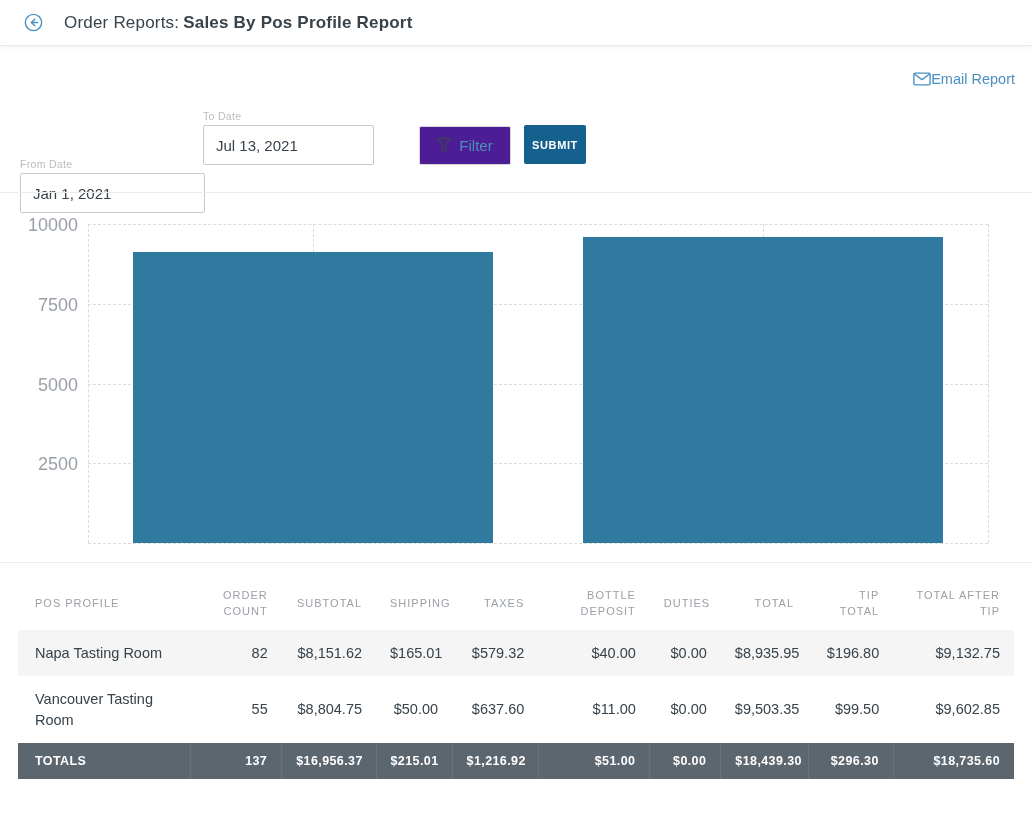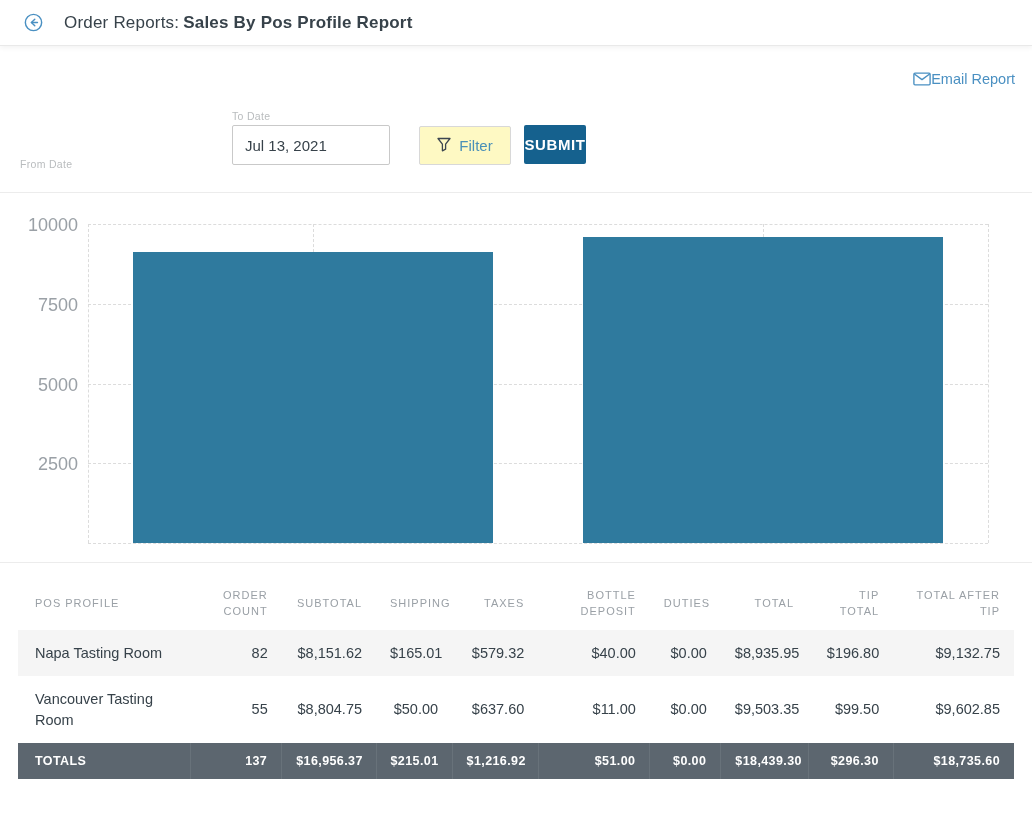--- a/index.html
+++ b/index.html
@@ -19,31 +19,31 @@
   .email-link { position:absolute; top:71px; right:17px; display:flex; align-items:center; 
     color:var(--link,#4a90c2); font-size:14.5px; cursor:pointer; }
   .email-link svg { width:18px; height:14px; display:block; }
 
   
   .field { position:absolute; }
   .field-label { font-size:10.5px; color:#b9bcbe; letter-spacing:0.3px; margin-bottom:3px; }
   .field input { width:100%; height:40px; border:1px solid #c9c9c9; border-radius:2px;
     font-family:"Liberation Sans",sans-serif; font-size:15px; color:#37424a; padding:0 12px; background:#fff; }
   .f-from { left:20px; top:110px; width:185px;margin-top:48px; }
-  .f-to   { left:232px; top:110px; width:158px; }
+  .f-to   { left:203px; top:110px; width:171px; }
 
   .filter-btn { position:absolute; left:419px; top:126px; width:92px; height:39px;
-    background:#fef9c3; border:1px solid #d8d8d8; border-radius:2px;
+    background:#4c1d95; border:1px solid #d8d8d8; border-radius:2px;
     display:flex; align-items:center; justify-content:center; gap:8px; cursor:pointer; }
   .filter-btn svg { width:14px; height:15px; }
   .filter-btn span { color:#4a90b8; font-size:15px; }
 
   .submit-btn { position:absolute; left:524px; top:125px; width:62px; height:39px;
     background:var(--accent,#15618e); color:#fff; border:none; border-radius:2px;
-    font-family:"Liberation Sans",sans-serif; font-size:15px; font-weight:bold;
+    font-family:"Liberation Sans",sans-serif; font-size:11px; font-weight:bold;
     letter-spacing:0.6px; cursor:pointer; }
 
   .divider { position:absolute; left:0; width:1032px; height:1px; background:#ececec; }
   .div-1 { top:192px; } .div-2 { top:562px; }
 
   
   .chart { position:absolute; left:0; top:200px; width:1032px; height:360px; }
   .gridline-h { position:absolute; height:0; border-top:1px dashed #dcdcdc; }
   .gridline-v { position:absolute; width:0; border-left:1px dashed #dcdcdc; }
   .ytick-label { position:absolute; width:50px; text-align:right; font-size:18px; color:#9aa0a6; }
@@ -85,20 +85,21 @@
     <svg viewBox="0 0 20 15" fill="none" stroke="#4a90c2" stroke-width="1.5" stroke-linejoin="round">
       <rect x="1" y="1" width="18" height="13" rx="1.2"></rect>
       <path d="M1.5 2 L10 8.2 L18.5 2"></path>
     </svg>
   </span>
   <span>Email Report</span>
 </div>
 
 <div class="field f-from">
   <div class="field-label">From Date</div>
+  <input type="text" value="Jan 1, 2021" style="">
 </div>
 <div class="field f-to">
   <div class="field-label">To Date</div>
   <input type="text" value="Jul 13, 2021" style="">
 </div>
 
 <div class="filter-btn">
   <span>
     <svg viewBox="0 0 14 15" fill="none" stroke="#3c4650" stroke-width="1.3" stroke-linejoin="round">
       <path d="M1 1.5 H13 L8.6 7.2 V12.2 L5.4 13.8 V7.2 Z"></path>

